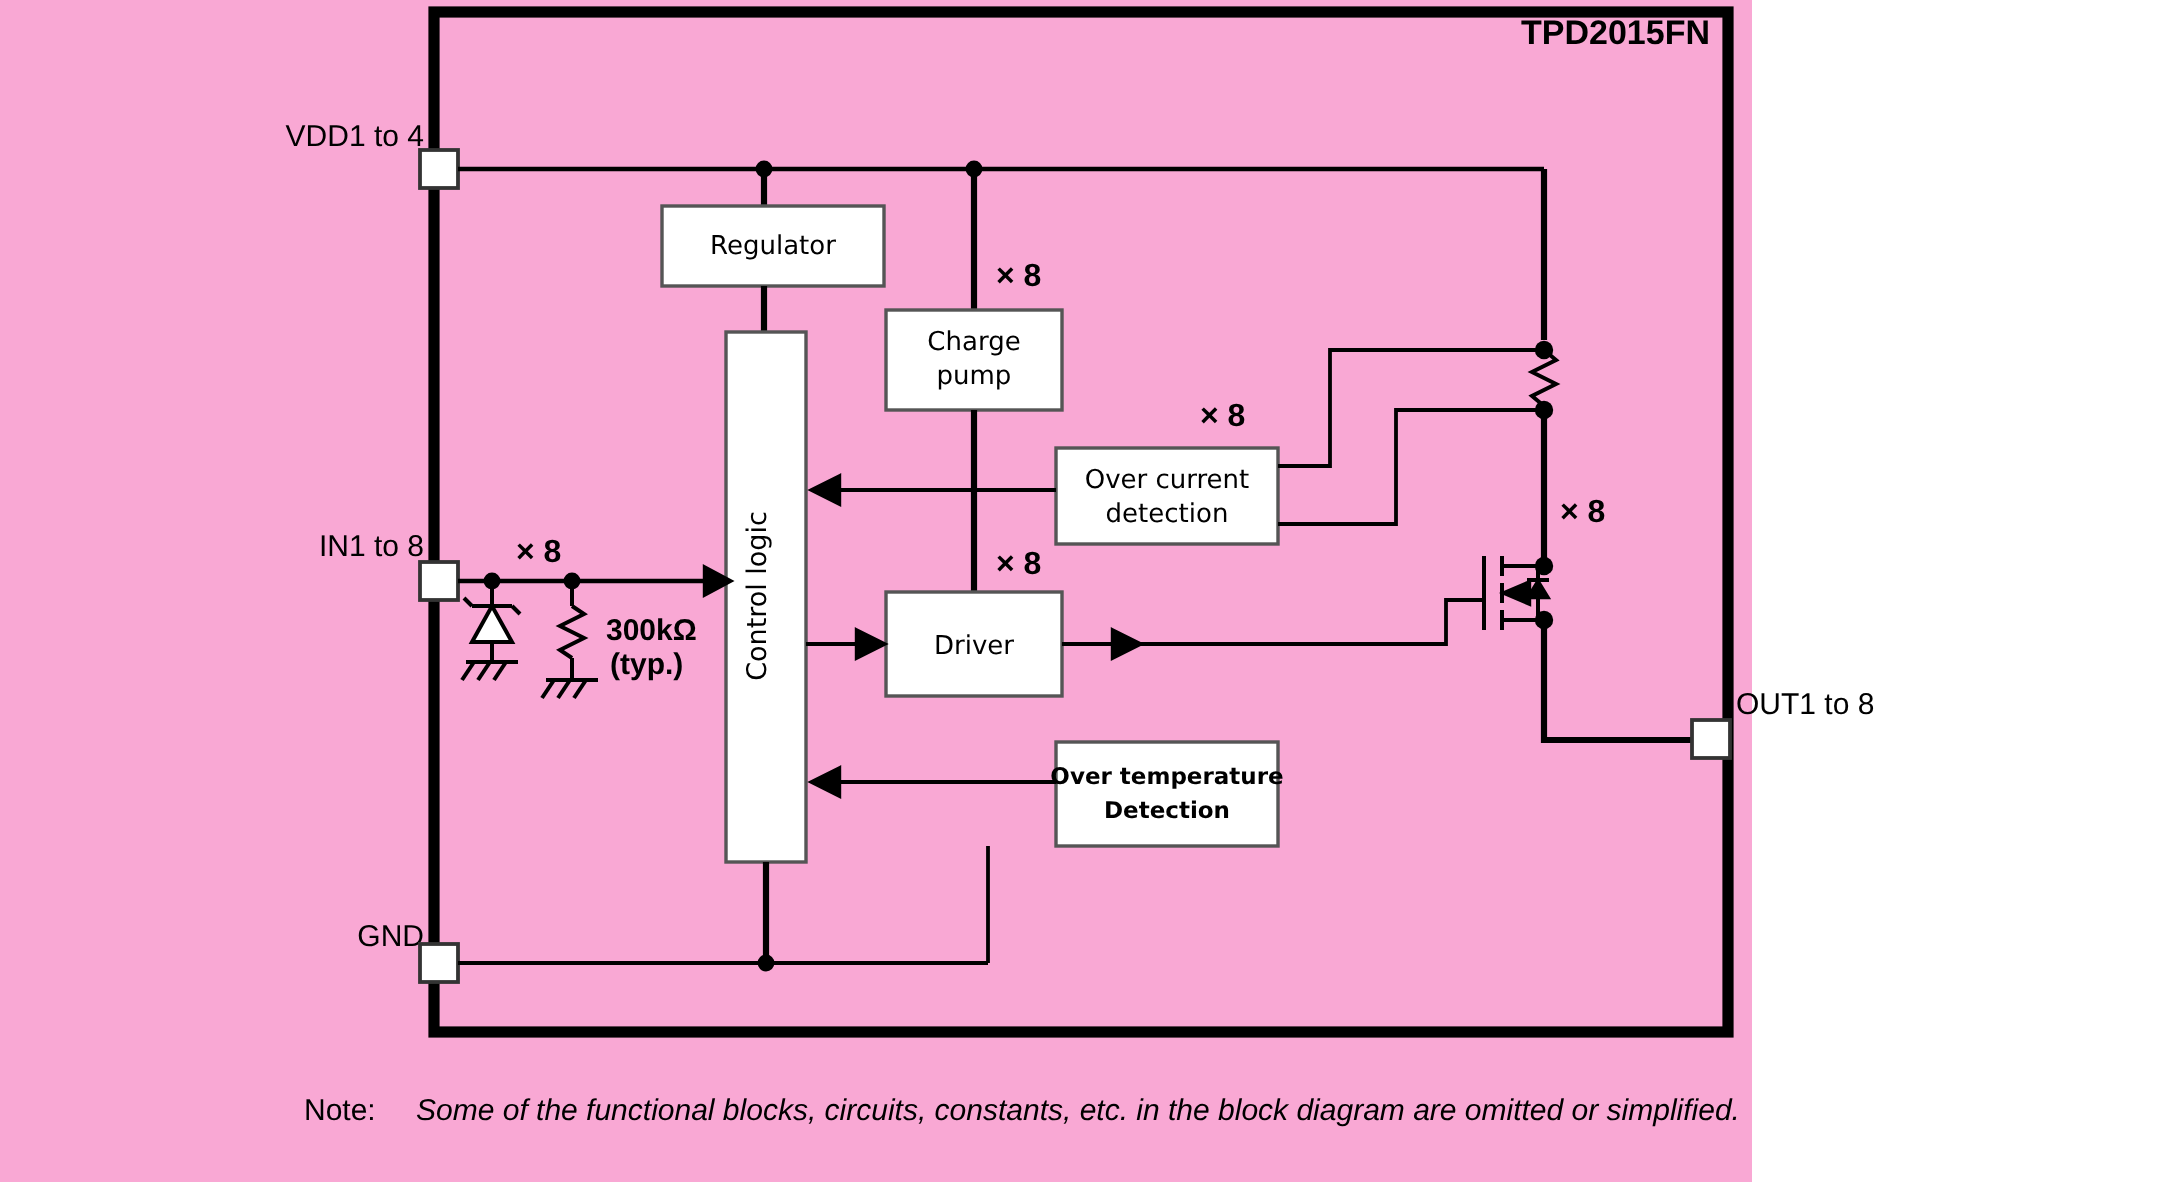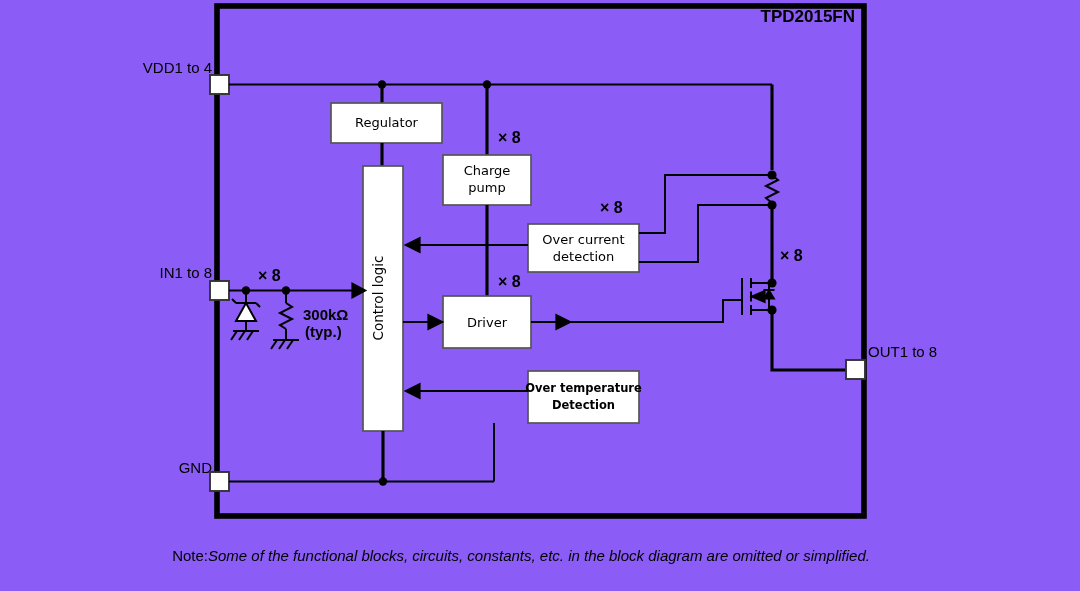--- a/index.html
+++ b/index.html
@@ -8,23 +8,23 @@
     background: #ffffff;
   }
   body {
     font-family: "Liberation Sans", sans-serif;
     width: 1080px;
     height: 591px;
     overflow: hidden;
   }
   #page {
     position: relative;
-    width: 1080px;
+    width: 876px;
     height: 591px;
-    background: #8b5cf6;
+    background: #f9a8d4;
   }
   svg#schematic {
     position: absolute;
     left: 0;
     top: 0;
     width: 1080px;
     height: 591px;
     display: block;
   }
   .wire        { stroke: #000; stroke-width: 2.2; fill: none; }
@@ -53,21 +53,20 @@
     top: 546px;
     width: 830px;
     font-size: 15px;
     line-height: 1.28;
     color: #000;
   }
   #note .note-label {
     display: inline-block;
     width: 56px;
     vertical-align: top;
-    text-align: right;
   }
   #note .note-body {
     display: inline-block;
     width: 740px;
     vertical-align: top;
     font-style: italic;
   }
 </style>
 </head>
 <body>

